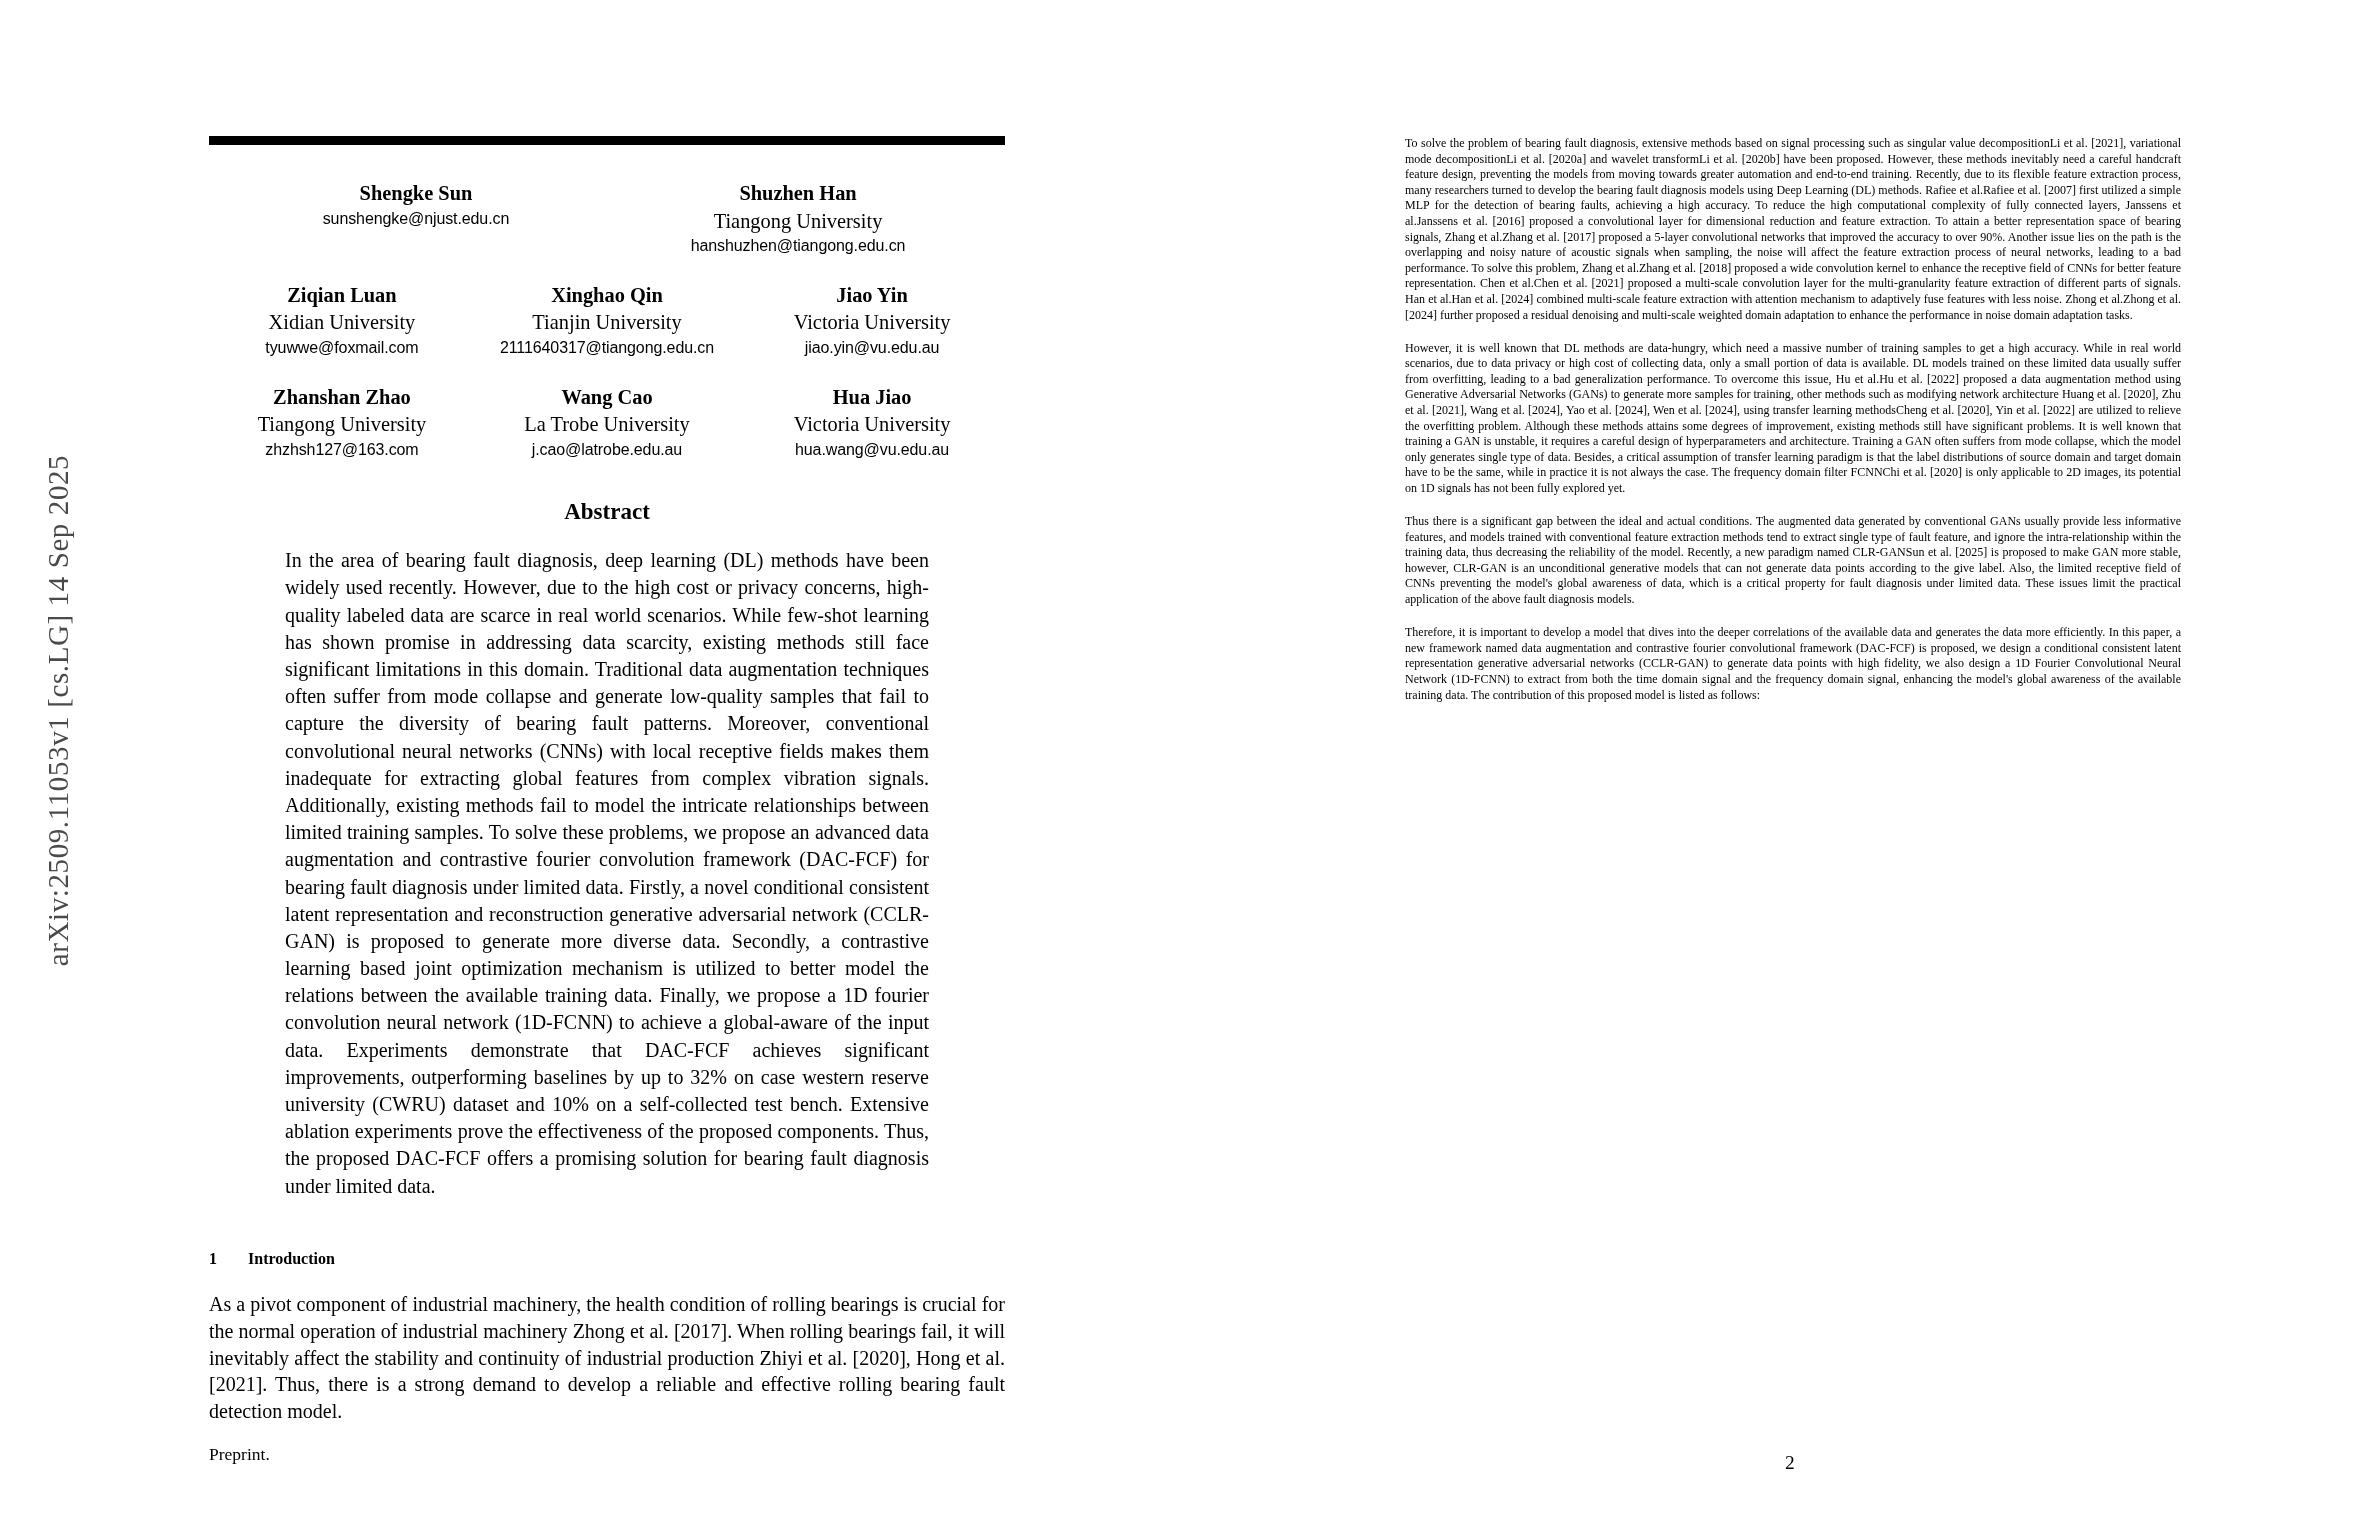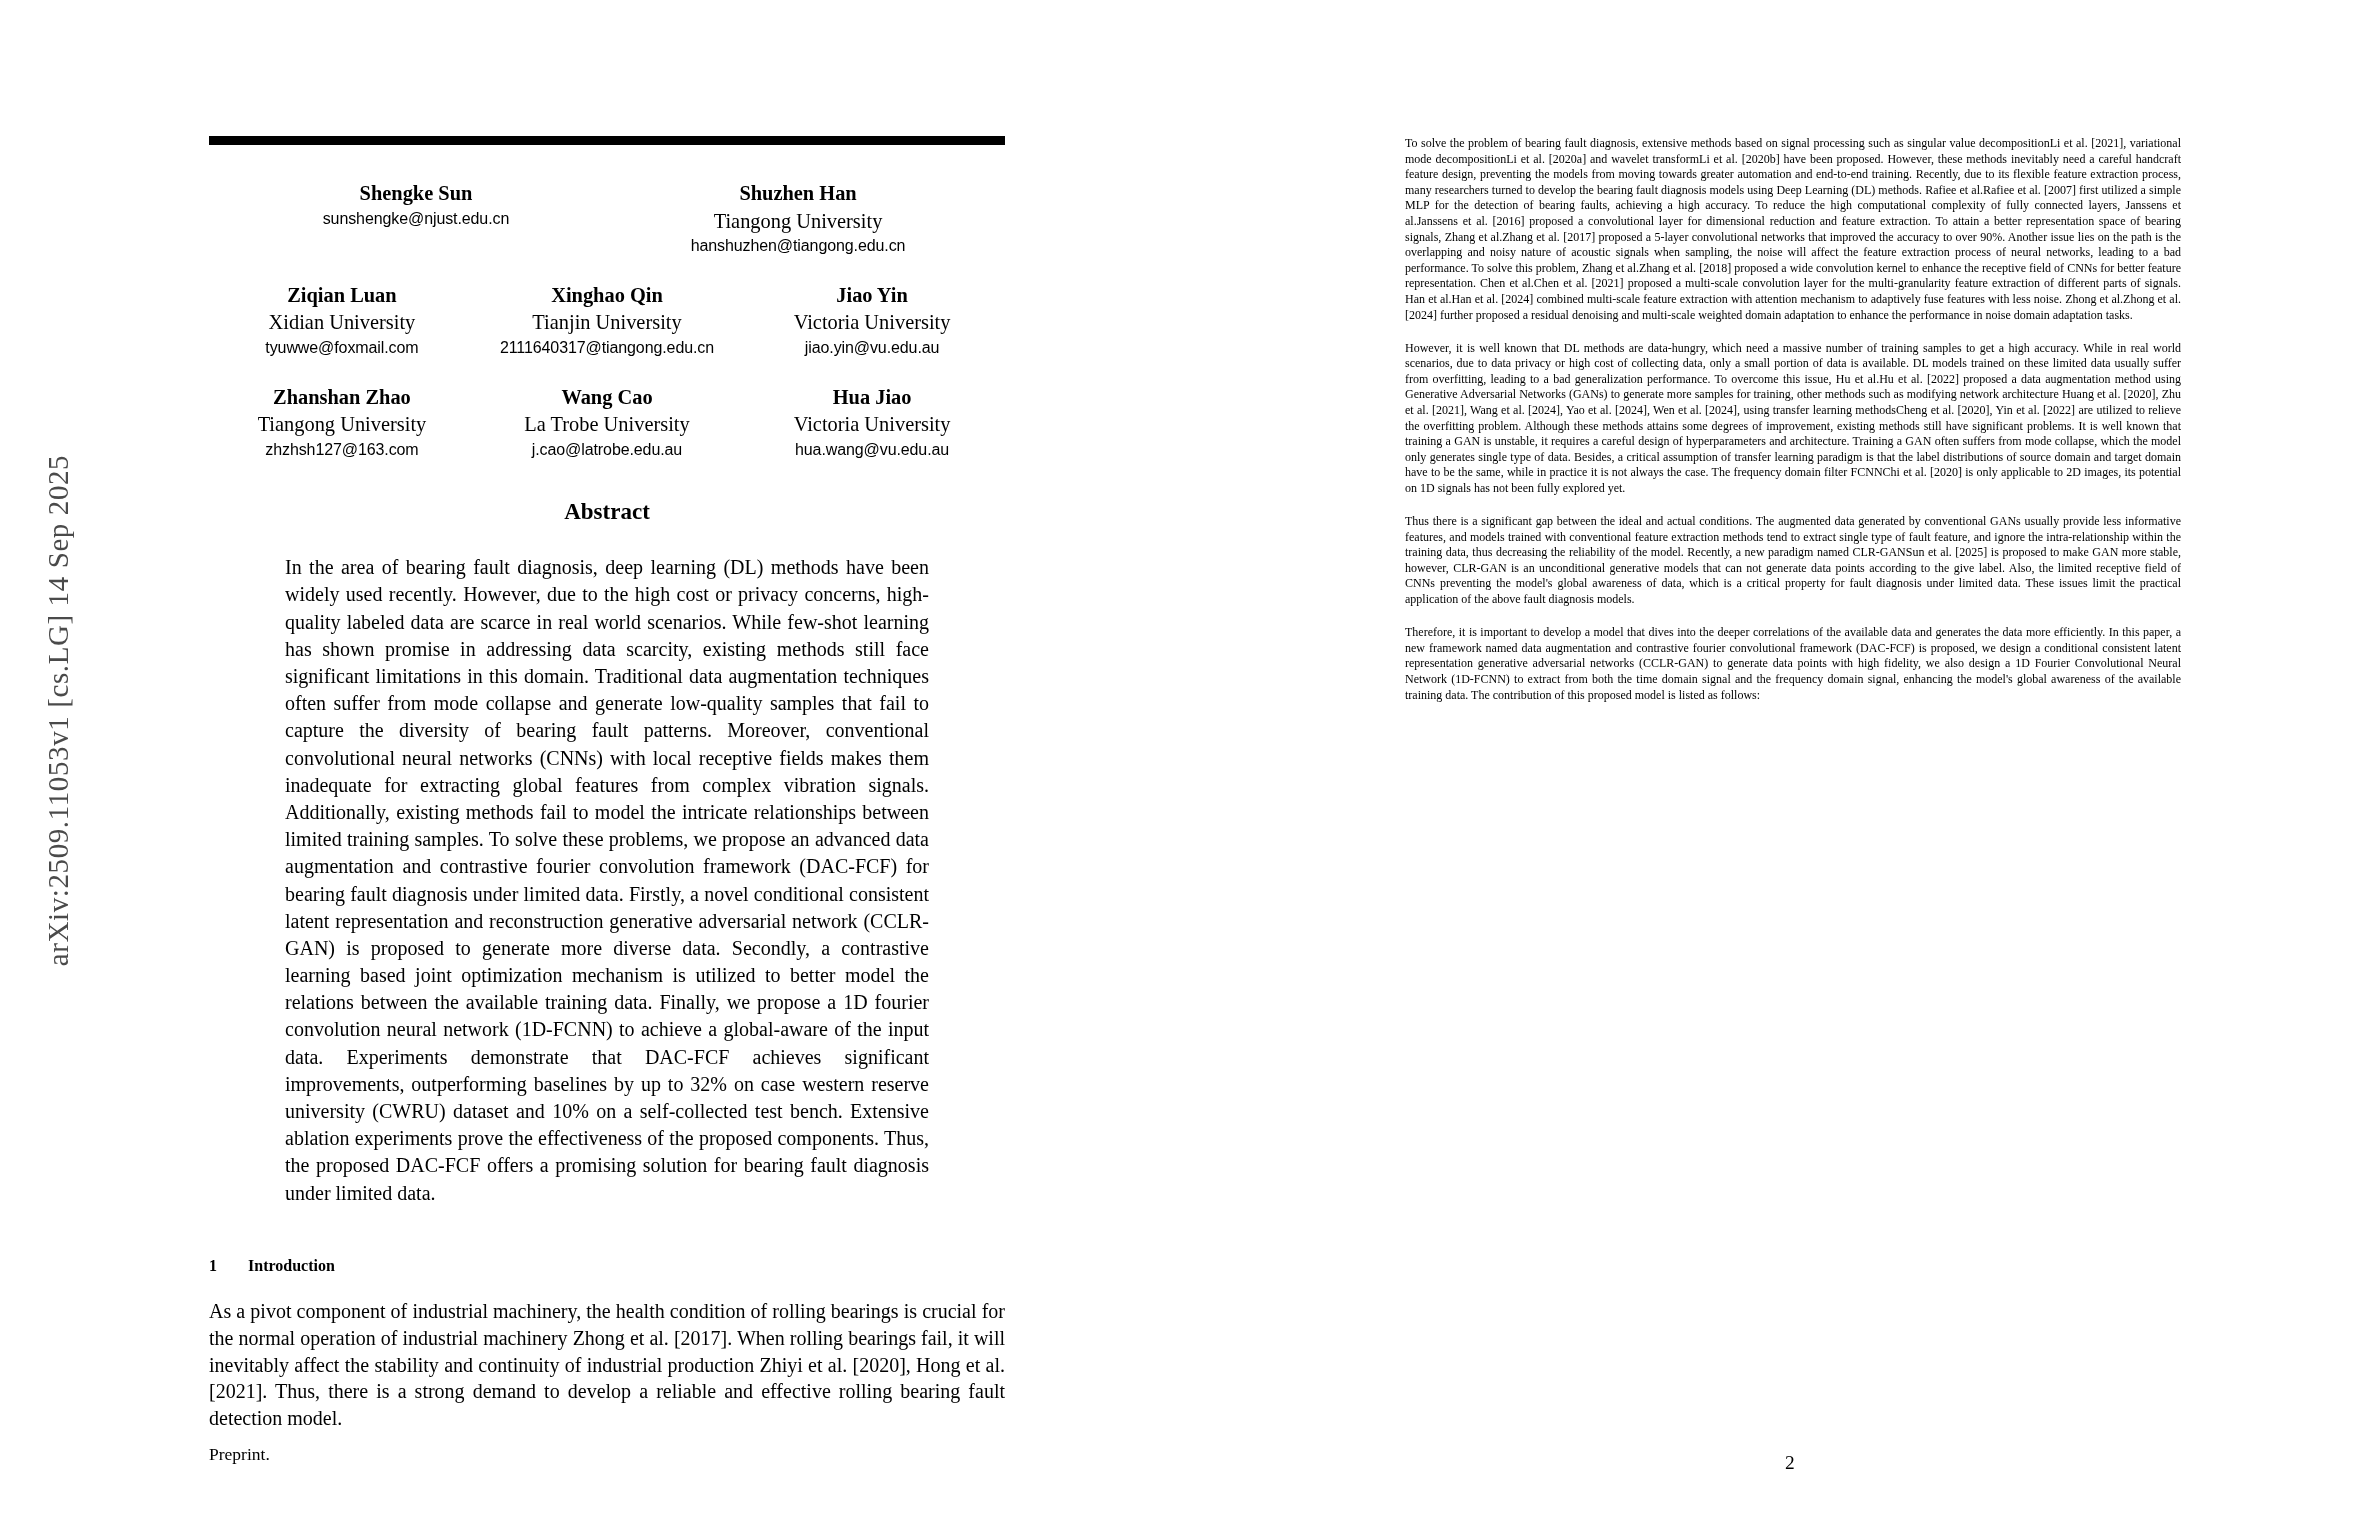--- a/index.html
+++ b/index.html
@@ -115,21 +115,21 @@
     font-family: Liberation Sans, sans-serif;
     font-size: 16px;
     letter-spacing: -0.1px;
   }
 
   
   .abstract-heading {
     text-align: center;
     font-size: 23px;
     font-weight: bold;
-    margin: 39px 0 29px 0;
+    margin: 39px 0 22px 0;
   }
   .abstract-body {
     margin: 0 76px;
     font-size: 20px;
     line-height: 1.36;
     text-align: justify;
     text-justify: inter-word;
     hyphens: manual;
   }
 

